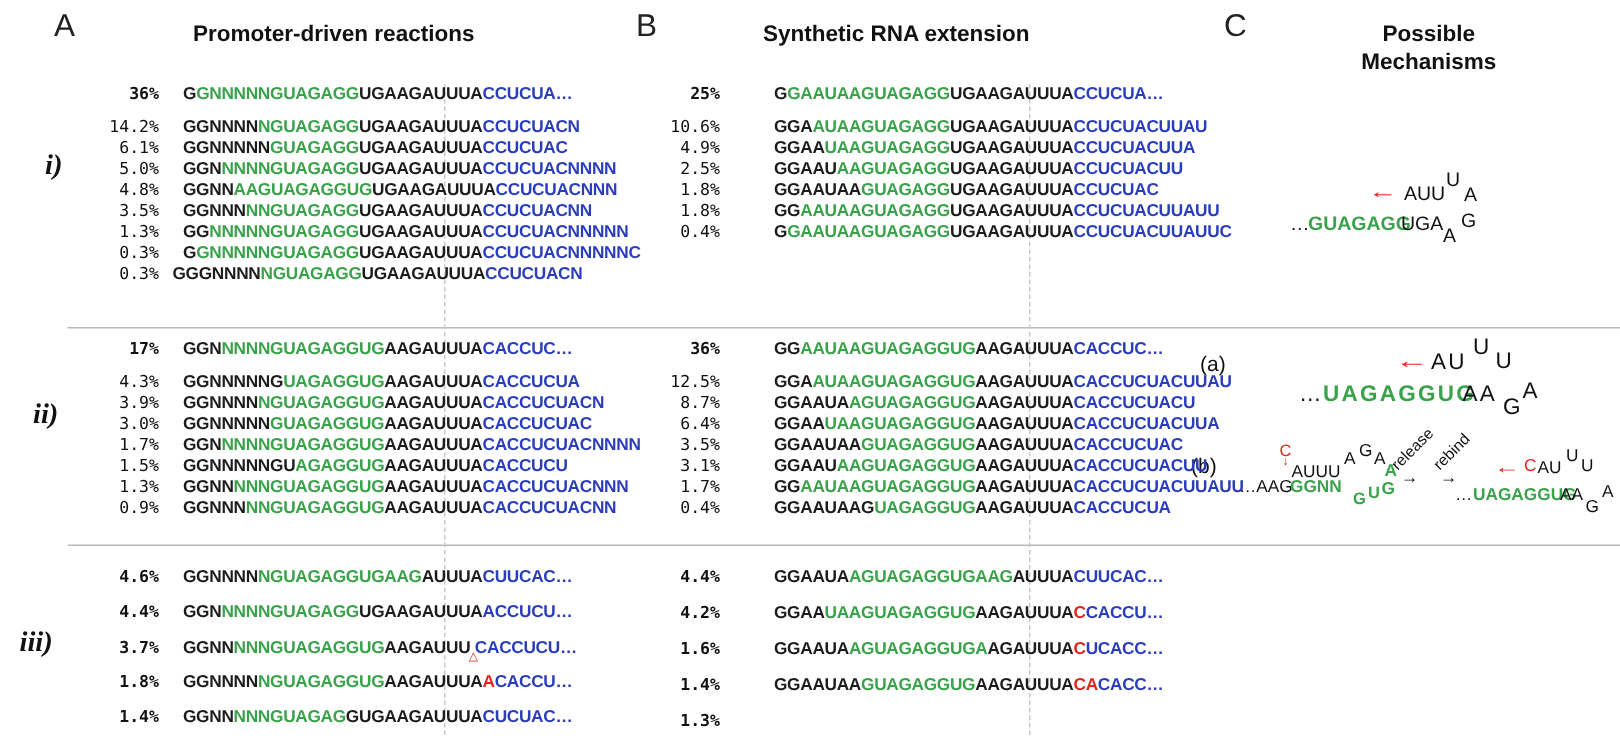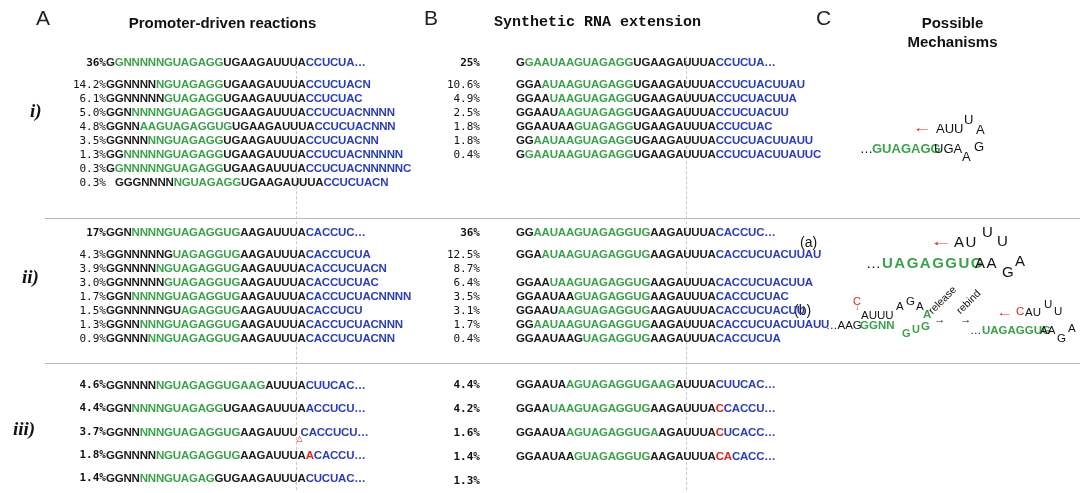--- a/index.html
+++ b/index.html
@@ -15,21 +15,21 @@
   .rows{position:absolute;z-index:2;}
   .row{display:flex;align-items:baseline;height:14px;}
   .rows-lg .row{height:23.2px;align-items:flex-end;}
   .rows-lg2 .row{height:24px;}
   .row.gap{margin-bottom:8px;}
   .pct{font-family:"DejaVu Sans Mono",monospace;font-size:11px;color:#111;
        width:66px;text-align:right;flex:0 0 auto;}
   .rows-b .pct{width:50px;}
   .pct.pb{font-weight:700;}
   .seq{white-space:pre;font-size:11.5px;font-weight:700;letter-spacing:-0.2px;
-       flex:0 0 auto;}
+       margin-left:16px;flex:0 0 auto;}
   .rows-b .seq{margin-left:36px;}
   .sg-k{color:#1c1c1c;}
   .sg-g{color:#3aa24a;}
   .sg-b{color:#2a3dbb;}
   .sg-r{color:#e0261c;}
   .sg-d{color:#e0261c;font-size:8px;font-weight:400;position:relative;top:5px;
         display:inline-block;width:5px;margin:0 -1px;}
   .mech{position:absolute;z-index:2;}
   .mp{position:absolute;white-space:pre;color:#111;font-size:13px;}
   .mech-a .mp{font-size:15px;letter-spacing:1.5px;}
@@ -44,21 +44,21 @@
   .mech-label{font-size:14px;color:#111;}
 </style>
 </head>
 <body>
 
 <div class="abs panel-letter" style="left:36px;top:6px;">A</div>
 <div class="abs panel-letter" style="left:424px;top:6px;">B</div>
 <div class="abs panel-letter" style="left:816px;top:6px;">C</div>
 
 <div class="abs panel-title" style="left:105px;top:14px;width:235px;">Promoter-driven reactions</div>
-<div class="abs panel-title" style="left:480px;top:14px;width:235px;font-family:Liberation Mono, monospace;">Synthetic RNA extension</div>
+<div class="abs panel-title" style="left:480px;top:14px;width:235px;">Synthetic RNA extension</div>
 <div class="abs panel-title" style="left:860px;top:14px;width:185px;">Possible</div>
 <div class="abs panel-title" style="left:860px;top:33px;width:185px;">Mechanisms</div>
 
 <div class="abs sec-label" style="left:30px;top:100px;">i)</div>
 <div class="abs sec-label" style="left:22px;top:266px;">ii)</div>
 <div class="abs sec-label" style="left:13px;top:418px;">iii)</div>
 
 <div class="hline" style="left:45px;top:218px;width:1035px;"></div>
 <div class="hline" style="left:45px;top:363px;width:1035px;"></div>
 <div class="vdash" style="left:296px;top:56px;height:434px;"></div>
@@ -196,20 +196,21 @@
     <div class="row gap">
       <span class="pct pb">36%</span>
       <span class="seq"><span class="sg-k">GG</span><span class="sg-g">AAUAAGUAGAGGUG</span><span class="sg-k">AAGAUUUA</span><span class="sg-b">CACCUC…</span></span>
     </div>
     <div class="row">
       <span class="pct">12.5%</span>
       <span class="seq"><span class="sg-k">GGA</span><span class="sg-g">AUAAGUAGAGGUG</span><span class="sg-k">AAGAUUUA</span><span class="sg-b">CACCUCUACUUAU</span></span>
     </div>
     <div class="row">
       <span class="pct">8.7%</span>
+      <span class="seq"><span class="sg-k">GGAAUA</span><span class="sg-g">AGUAGAGGUG</span><span class="sg-k">AAGAUUUA</span><span class="sg-b">CACCUCUACU</span></span>
     </div>
     <div class="row">
       <span class="pct">6.4%</span>
       <span class="seq"><span class="sg-k">GGAA</span><span class="sg-g">UAAGUAGAGGUG</span><span class="sg-k">AAGAUUUA</span><span class="sg-b">CACCUCUACUUA</span></span>
     </div>
     <div class="row">
       <span class="pct">3.5%</span>
       <span class="seq"><span class="sg-k">GGAAUAA</span><span class="sg-g">GUAGAGGUG</span><span class="sg-k">AAGAUUUA</span><span class="sg-b">CACCUCUAC</span></span>
     </div>
     <div class="row">

